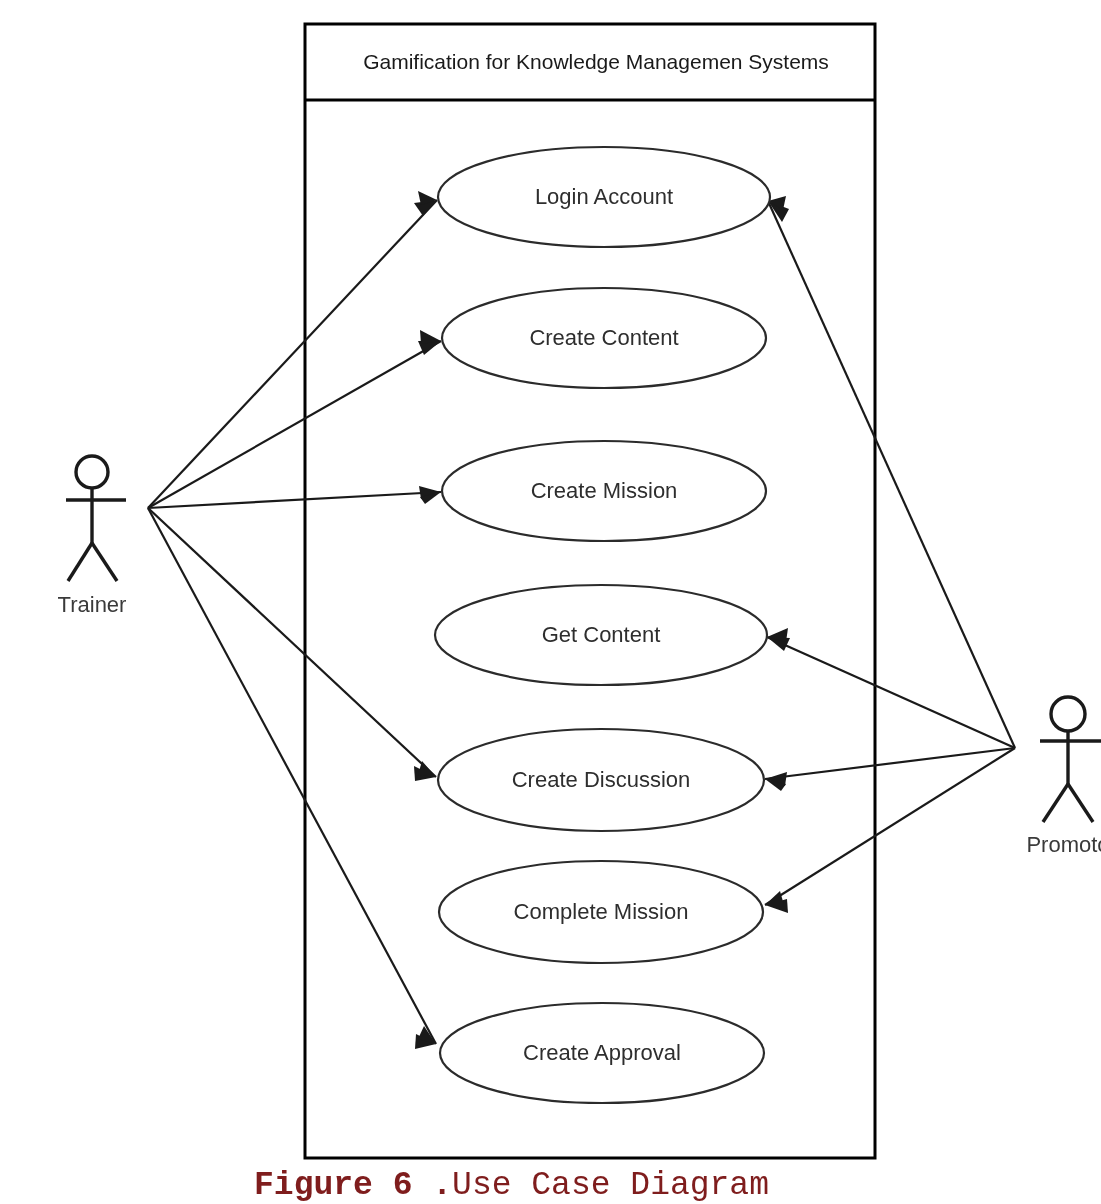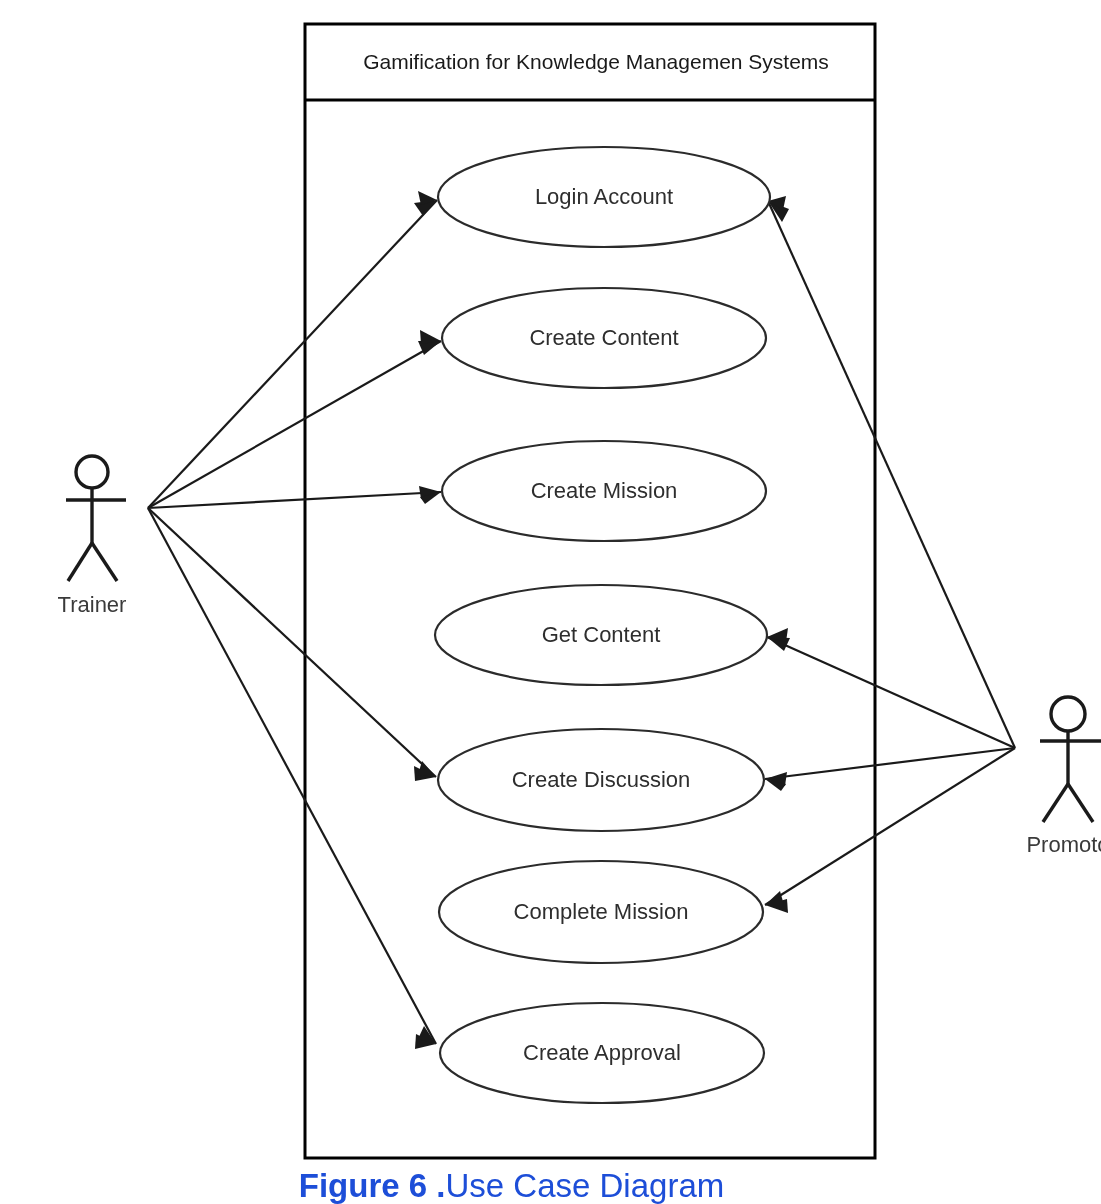--- a/index.html
+++ b/index.html
@@ -82,23 +82,23 @@
   .arrow-head {
     fill: #1a1a1a;
     stroke: none;
   }
   .caption {
     position: absolute;
     left: 0;
     top: 1168px;
     width: 1023px;
     text-align: center;
-    font-family: Liberation Sans, sans-serif;
+    font-family: Liberation Mono, monospace;
     font-size: 33px;
-    color: #1d4ed8;
+    color: #7f1d1d;
     white-space: nowrap;
     line-height: 1.1;
   }
   .caption b {
     font-weight: bold;
   }
 </style>
 </head>
 <body>
 

